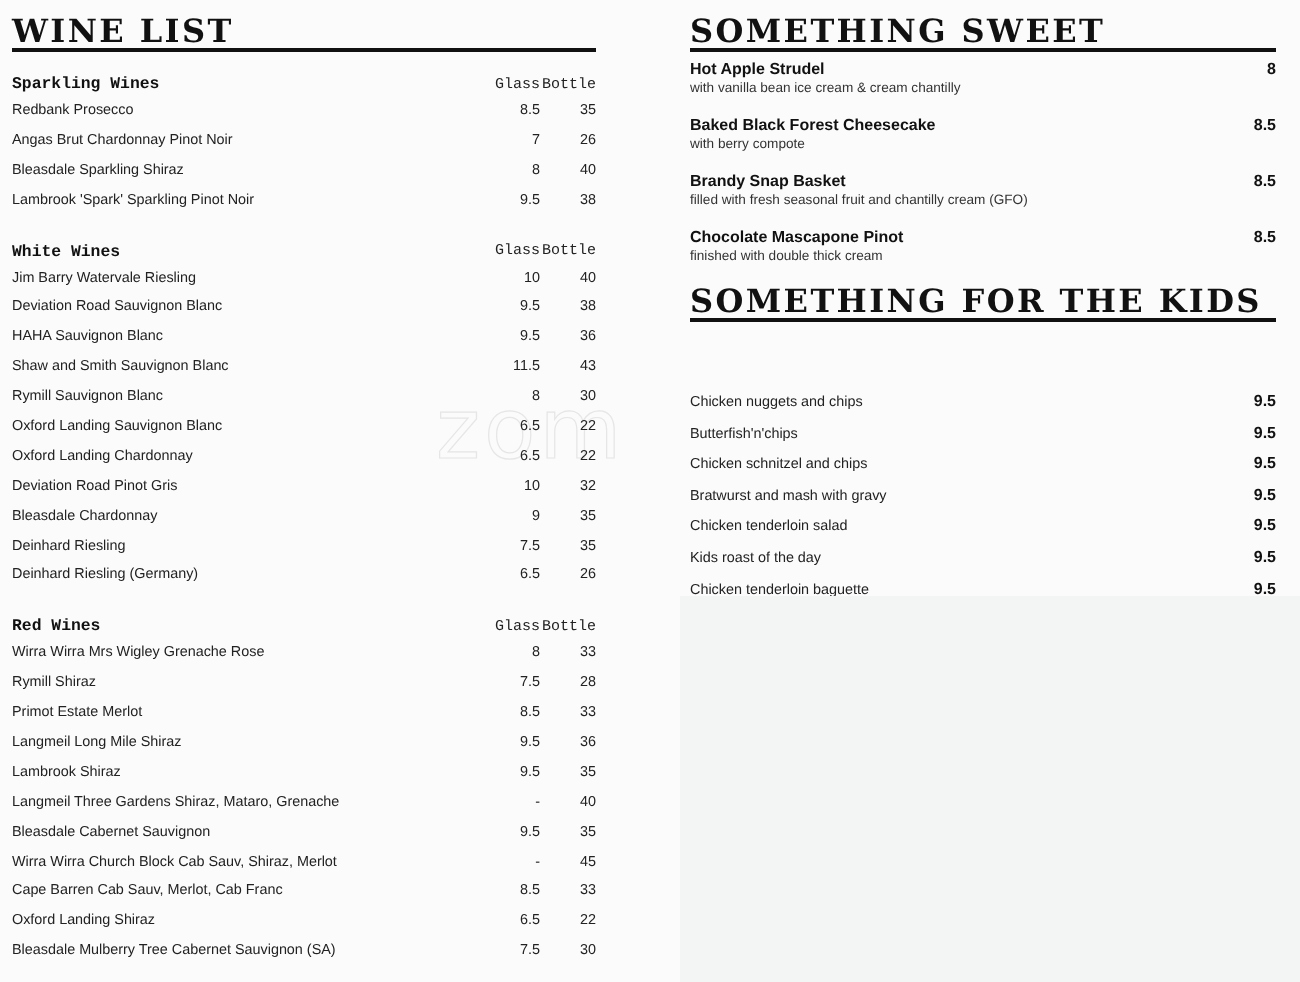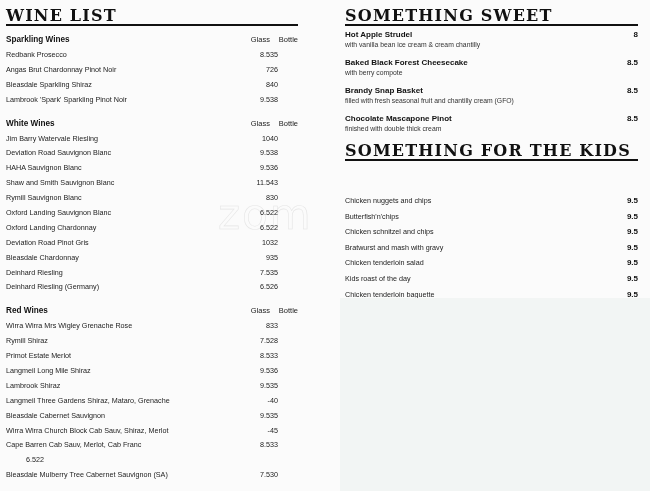--- a/index.html
+++ b/index.html
@@ -12,29 +12,29 @@
   .left { left:6px; width:292px; }
   .right { left:345px; width:293px; }
   .title {
     font-family:"DejaVu Serif", serif; font-weight:900; font-size:16px;
     letter-spacing:1.2px; color:#111; text-transform:uppercase;
     padding-top:9px; padding-bottom:1px;
     border-bottom:2.5px solid #111;
     line-height:14px;
   }
   .section { margin-top:9px; }
-  .sec-head { display:flex; align-items:flex-start; height:15px; }
+  .sec-head { display:flex; align-items:center; height:15px;font-family:Liberation Mono, monospace; }
   .sec-head .name { flex:1; font-weight:bold; font-size:8.2px; color:#111; }
   .sec-head .cols { font-size:7.5px; color:#222; display:flex; }
   .sec-head .cols span:first-child { width:30px; text-align:right; }
   .sec-head .cols span:last-child { width:28px; text-align:right; }
   .row { display:flex; align-items:baseline; height:14.9px; font-size:7.2px; color:#222; }
   .row .n { flex:1; }
   .row .g { width:30px; text-align:right; }
-  .row .b { width:28px; text-align:left; padding-right:0; }
+  .row .b { width:28px; text-align:right; padding-right:0; }
   .dessert { margin-top:2px; }
   .d-row { display:flex; align-items:center; font-weight:bold; font-size:8px; color:#111; height:13px; }
   .d-row .n { flex:1; }
   .d-row .p { width:30px; text-align:right; }
   .d-desc { font-size:6.8px; color:#333; height:13px; }
   .kids-row { display:flex; align-items:baseline; font-size:7.2px; height:15.6px; color:#222; }
   .kids-row .n { flex:1;margin-top:32px; }
   .kids-row .p { width:30px; text-align:right; font-weight:bold; font-size:8px; color:#111; }
   .panel {
     position:absolute; left:340px; top:298px; width:310px; height:193px;
@@ -196,20 +196,21 @@
         <span class="n">Wirra Wirra Church Block Cab Sauv, Shiraz, Merlot</span>
         <span class="g">-</span>
         <span class="b">45</span>
       </div>
     <div class="row">
         <span class="n">Cape Barren Cab Sauv, Merlot, Cab Franc</span>
         <span class="g">8.5</span>
         <span class="b">33</span>
       </div>
     <div class="row">
+        <span class="n">Oxford Landing Shiraz</span>
         <span class="g">6.5</span>
         <span class="b">22</span>
       </div>
     <div class="row">
         <span class="n">Bleasdale Mulberry Tree Cabernet Sauvignon (SA)</span>
         <span class="g">7.5</span>
         <span class="b">30</span>
       </div>
   </div>
 </div>

